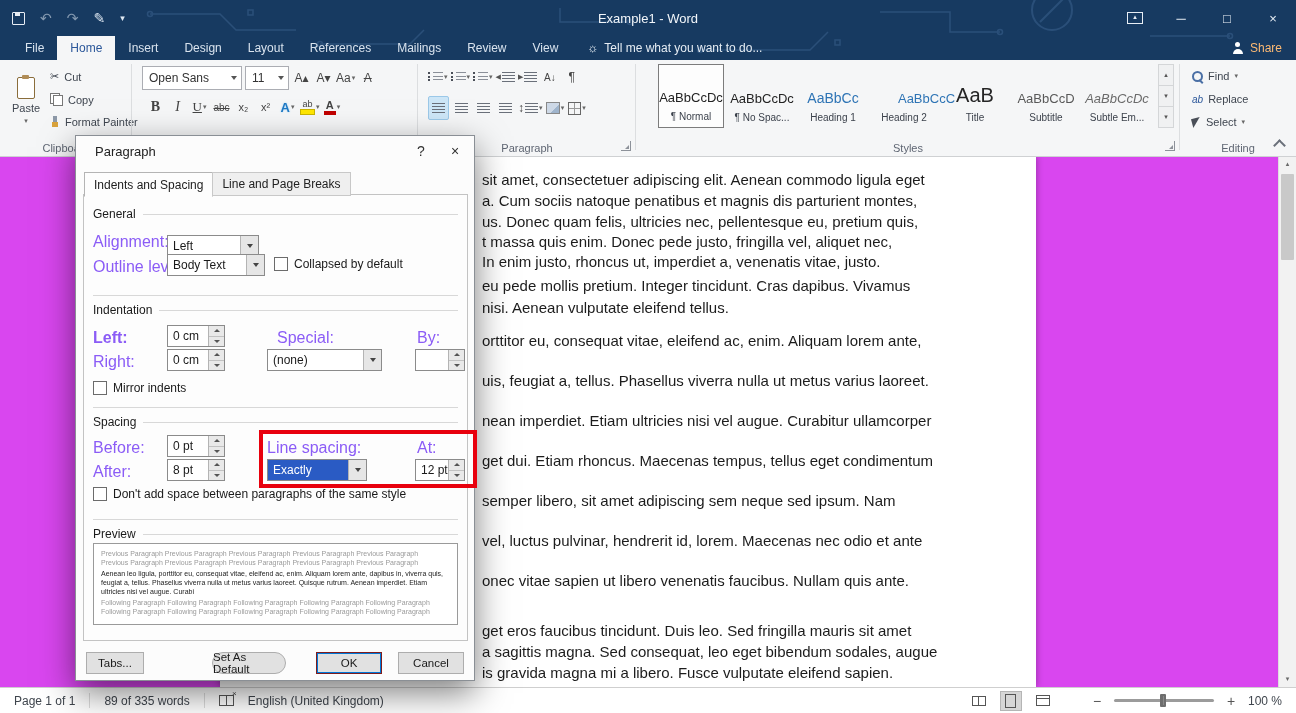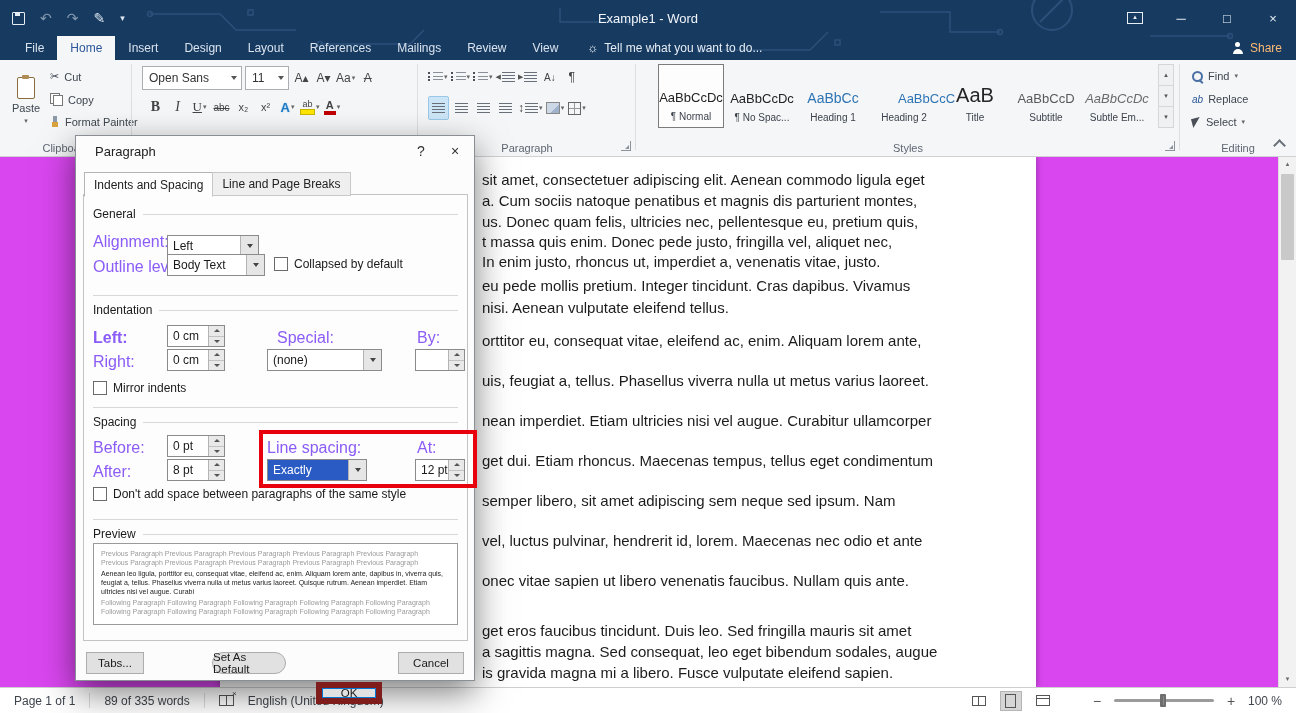--- a/index.html
+++ b/index.html
@@ -147,21 +147,21 @@
   .spin .btns b + b{border-top:1px solid #c2c2c2;}
   .spin .btns b.up::before{content:"";border-left:3px solid transparent;border-right:3px solid transparent;border-bottom:3.5px solid #555;}
   .spin .btns b.dn::before{content:"";border-left:3px solid transparent;border-right:3px solid transparent;border-top:3.5px solid #555;}
   .cbx{position:absolute;display:flex;align-items:center;gap:6px;font-size:12px;white-space:nowrap;}
   .cbx i{width:12px;height:12px;border:1px solid #6b6b6b;background:#fff;font-style:normal;flex:none;}
   .pvbox{position:absolute;left:9px;right:9px;top:348px;height:82px;border:1px solid #9a9a9a;background:#fff;padding:5px 7px;overflow:hidden;box-sizing:border-box;}
   .pv-gray{font-size:7px;line-height:9px;color:#9a9a9a;white-space:nowrap;overflow:hidden;}
   .pv-black{font-size:7px;line-height:9px;color:#222;margin:2px 0;}
   .dbtn{position:absolute;height:22px;display:flex;align-items:center;justify-content:center;font-size:11.5px;
     background:#e1e1e1;border:1px solid #adadad;color:#1a1a1a;box-sizing:border-box;}
-  .dbtn.default{border:6px solid #7f1d1d;box-shadow:inset 0 0 0 1px #0078d7;margin-top:30px;}
+  .dbtn.default{border:1px solid #7f1d1d;box-shadow:inset 0 0 0 1px #0078d7;}
   .red-annotation{position:absolute;left:183px;top:294px;width:210px;height:50px;border:4px solid #e8000d;z-index:50;}
 </style>
 </head>
 <body>
 
 <div class="screen">
 
   <svg class="decor" viewBox="0 0 1296 60" preserveAspectRatio="none">
     <g stroke="#5d86b8" stroke-width="1.5" fill="none" opacity="0.28">
       <path d="M150,14 h70 l16,16 h60"></path>

